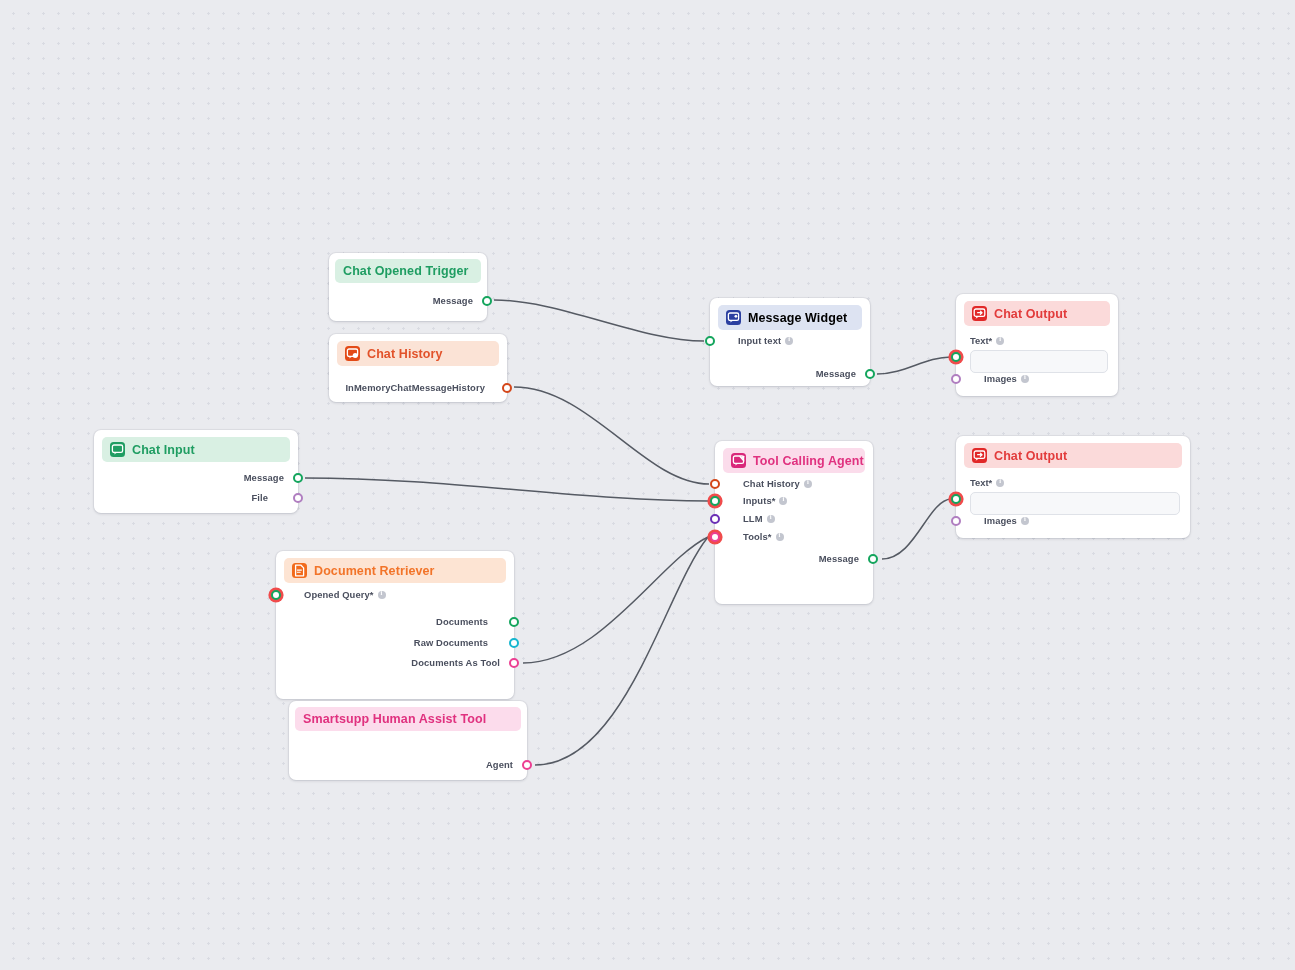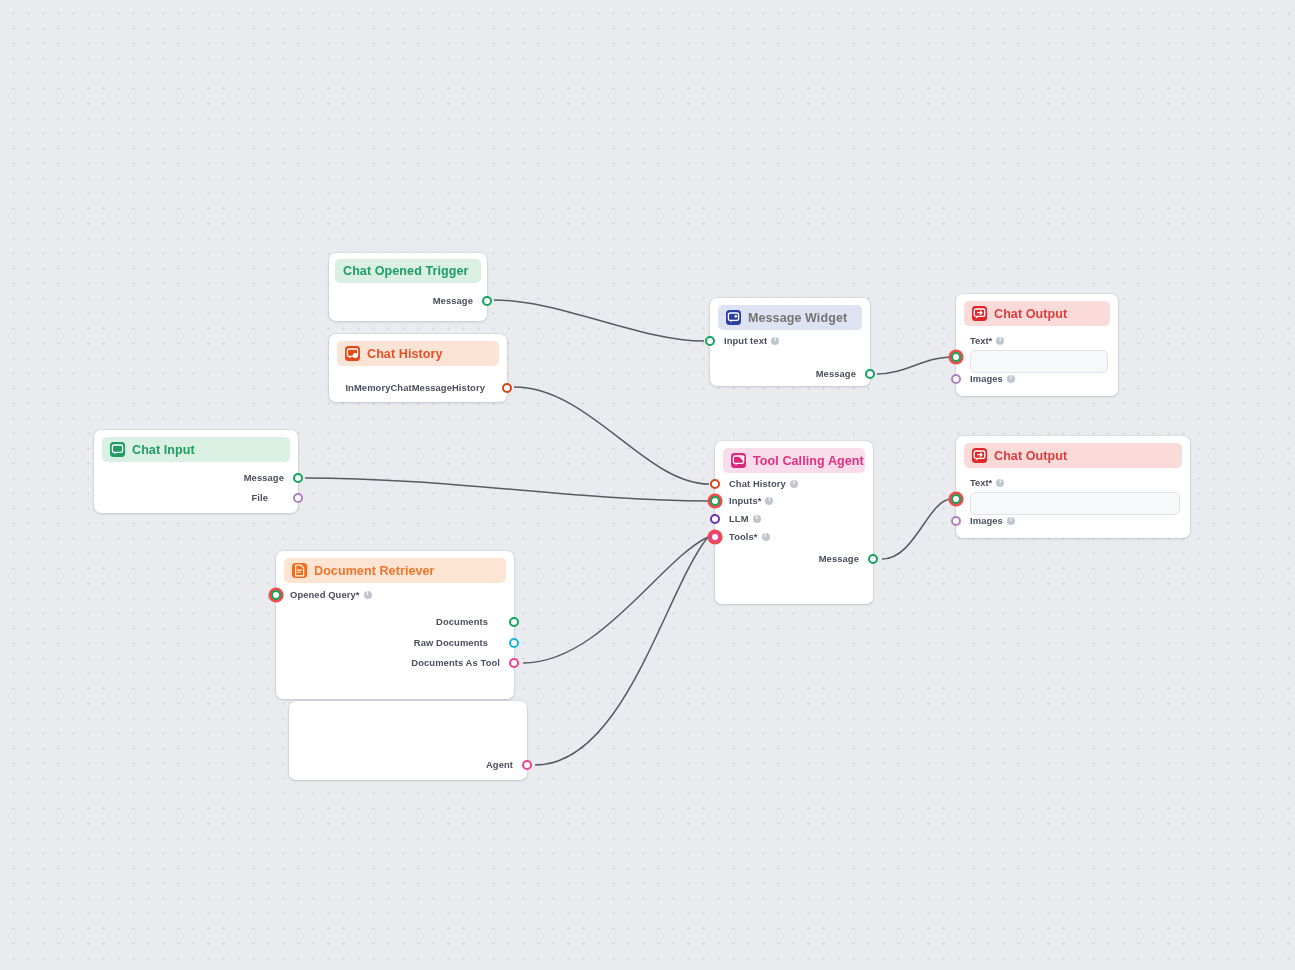--- a/index.html
+++ b/index.html
@@ -20,21 +20,21 @@
   .node-header{
     display:flex;align-items:center;gap:7px;
     margin:7px 8px 0 8px;padding:5px 8px;border-radius:5px;
     font-size:12.5px;font-weight:700;letter-spacing:.1px;white-space:nowrap;
   }
   .node-header.full{margin:6px 6px 16px 6px;}
   .hicon{width:15px;height:15px;border-radius:3.5px;display:block;flex:none;position:relative;}
   .hicon svg{display:block;width:15px;height:15px;}
   .port-row{
     position:relative;display:flex;align-items:center;
-    font-size:9.4px;font-weight:700;color:#4a4f5e;letter-spacing:.1px;white-space:nowrap;
+    font-size:9.4px;font-weight:700;color:#4a4f5e;letter-spacing:.1px;white-space:nowrap;margin-left:14px;
   }
   .port-row.out{justify-content:flex-end;padding-right:14px;}
   .port-row.in{justify-content:flex-start;padding-left:14px;}
   .info{
     display:inline-block;width:8px;height:8px;border-radius:50%;
     background:#c3c6cf;margin-left:4px;position:relative;flex:none;
   }
   .info::after{
     content:"i";position:absolute;left:0;right:0;top:-1.5px;text-align:center;
     font-size:6.5px;font-weight:700;color:#fff;font-family:"Liberation Serif",serif;
@@ -106,21 +106,21 @@
         <div class="port-row out" style="position: absolute; right: 0px; top: 42px;">
           <span>Message</span>
         </div>
         <div class="handle" style="border-color: rgb(20, 165, 93); top: 43px; right: -5px;"></div>
         <div class="port-row out" style="position: absolute; right: 16px; top: 62px;">
           <span>File</span>
         </div>
         <div class="handle" style="border-color: rgb(176, 126, 192); top: 63px; right: -5px;"></div>
       </div>
       <div class="node" style="left: 710px; top: 298px; width: 160px; height: 88px;">
-        <div class="node-header" style="background: rgb(221, 227, 242); color: #737373;">
+        <div class="node-header" style="background: rgb(221, 227, 242); color: #000000;">
           <span class="hicon" style="background: rgb(43, 63, 160);">
             <svg viewBox="0 0 15 15">
               <rect x="2.4" y="3" width="10.2" height="7.4" rx="1.6" fill="none" stroke="#ffffff" stroke-width="1.3"></rect>
               <path d="M5 10.4 L4 12.6 L7.3 10.4 Z" fill="#ffffff"></path>
               <circle cx="9.9" cy="6.3" r="1.4" fill="#ffffff"></circle>
             </svg>
           </span>
           <span>Message Widget</span>
         </div>
         <div class="port-row in" style="position: absolute; left: 0px; top: 37px;">
@@ -237,19 +237,22 @@
         <div class="port-row out" style="position: absolute; right: 12px; top: 86px;">
           <span>Raw Documents</span>
         </div>
         <div class="handle" style="border-color: rgb(21, 182, 207); top: 87px; right: -5px;"></div>
         <div class="port-row out" style="position: absolute; right: 0px; top: 106px;">
           <span>Documents As Tool</span>
         </div>
         <div class="handle" style="border-color: rgb(236, 63, 146); top: 107px; right: -5px;"></div>
       </div>
       <div class="node" style="left: 289px; top: 701px; width: 238px; height: 79px;">
+        <div class="node-header full" style="background: rgb(252, 220, 236); color: rgb(224, 49, 127);">
+          <span>Smartsupp Human Assist Tool</span>
+        </div>
         <div class="port-row out" style="position: absolute; right: 0px; top: 58px;">
           <span>Agent</span>
         </div>
         <div class="handle" style="border-color: rgb(236, 63, 146); top: 59px; right: -5px;"></div>
       </div>
     </div>
 </div>
 
 </body></html>

